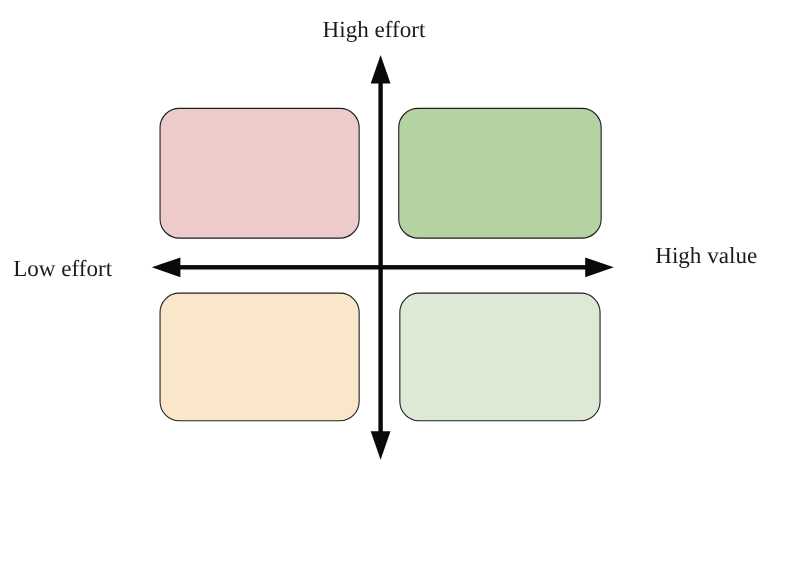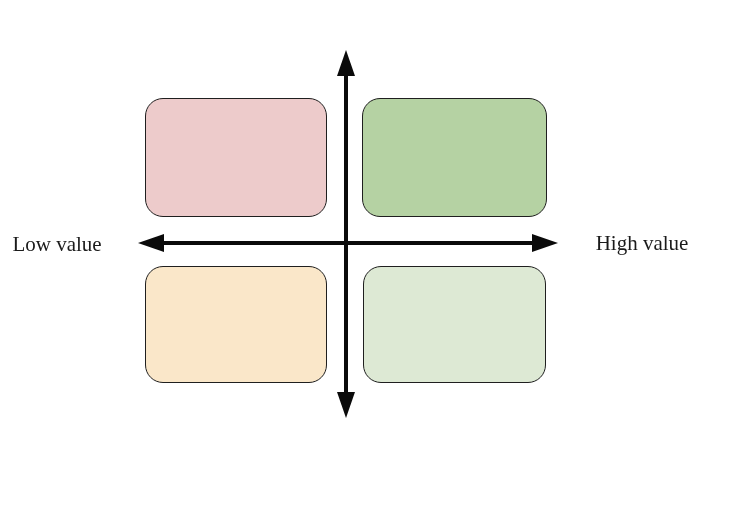--- a/index.html
+++ b/index.html
@@ -68,21 +68,21 @@
     box-sizing: border-box;
   }
   .q-tl { left: 145px; top: 98px;  width: 182px; height: 119px; }
   .q-tr { left: 362px; top: 98px;  width: 185px; height: 119px; }
   .q-bl { left: 145px; top: 266px; width: 182px; height: 117px; }
   .q-br { left: 363px; top: 266px; width: 183px; height: 117px; }
 
   .label-top    { left: 340px; top: 15px;  }
   .label-bottom { left: 347px; top: 433px; }
   .label-left   { left: 57px;  top: 232px; }
-  .label-right  { left: 642px; top: 231px; }
+  .label-right  { left: 642px; top: 220px; }
 </style>
 </head>
 <body>
 
 <div class="canvas" style="background-color: rgb(255, 255, 255);">
 
   <div class="quadrant q-tl" style="background-color: rgb(237, 203, 203); color: rgb(31, 31, 31);"></div>
 
   <div class="quadrant q-tr" style="background-color: rgb(181, 210, 163); color: rgb(31, 31, 31);"></div>
 
@@ -92,18 +92,19 @@
 
   <div>
     <div class="cross-part shaft-v" style="color: rgb(10, 10, 10);"></div>
     <div class="cross-part shaft-h" style="color: rgb(10, 10, 10);"></div>
     <div class="cross-part head head-up" style="color: rgb(10, 10, 10);"></div>
     <div class="cross-part head head-down" style="color: rgb(10, 10, 10);"></div>
     <div class="cross-part head head-left" style="color: rgb(10, 10, 10);"></div>
     <div class="cross-part head head-right" style="color: rgb(10, 10, 10);"></div>
   </div>
 
+  <div class="axis-label label-top" style="color: rgb(27, 27, 27);">High effort</div>
 
 
-  <div class="axis-label label-left" style="color: rgb(27, 27, 27);">Low value</div>
+  <div class="axis-label label-left" style="color: rgb(27, 27, 27);">Low effort</div>
 
   <div class="axis-label label-right" style="color: rgb(27, 27, 27);">High value</div>
 </div>
 
 </body></html>

